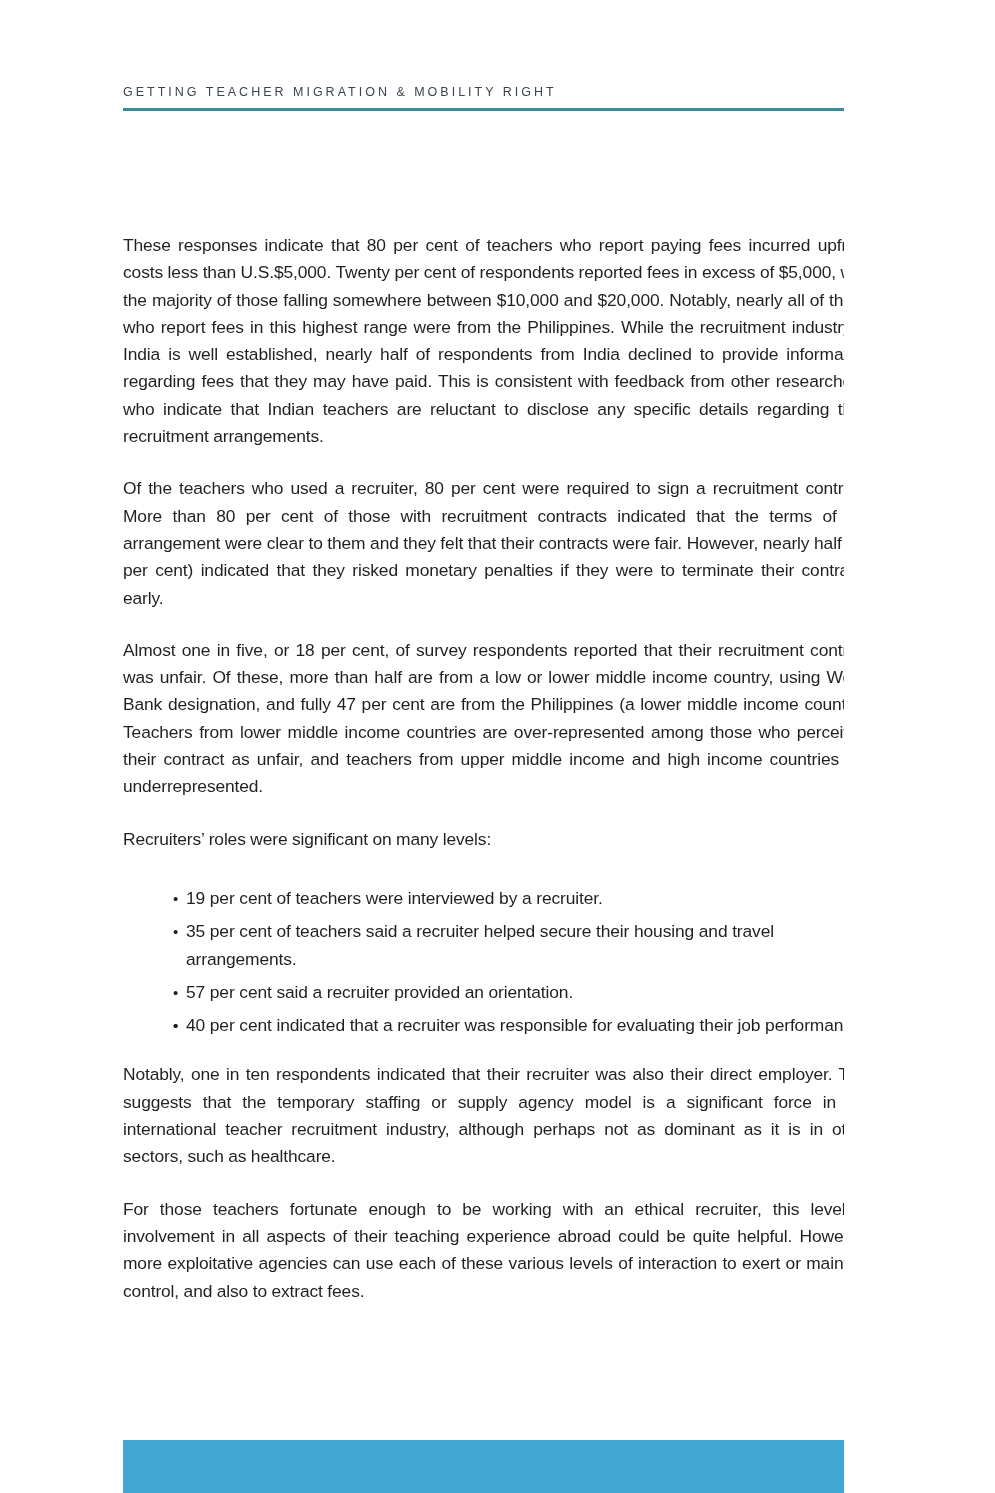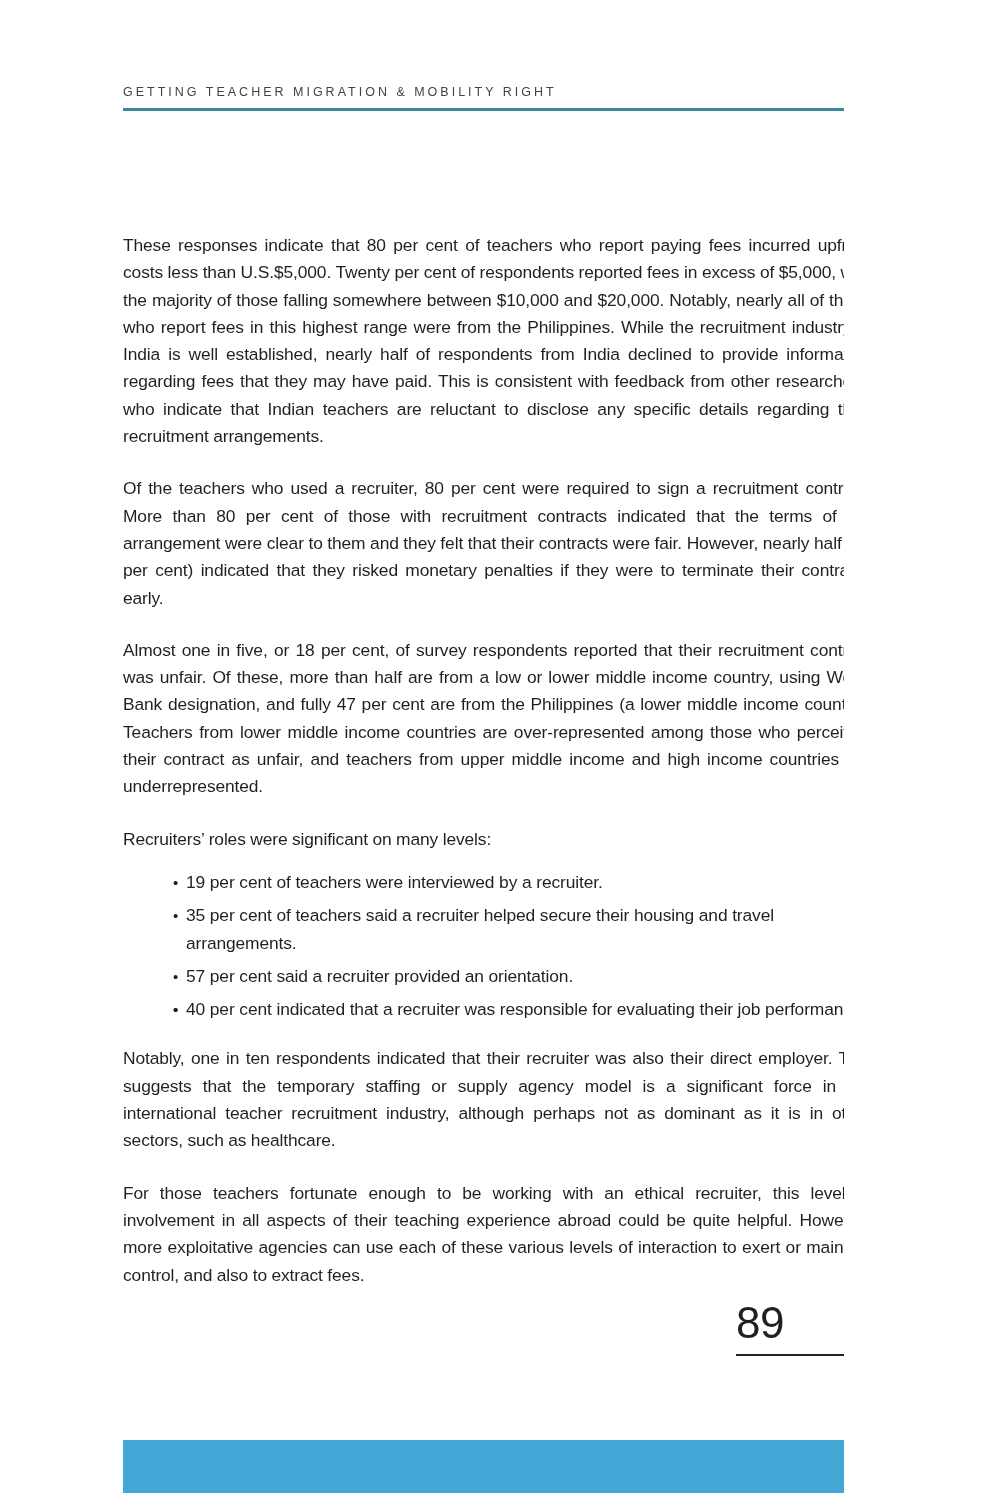--- a/index.html
+++ b/index.html
@@ -55,21 +55,21 @@
     text-align: justify;
     text-justify: inter-word;
     margin: 0 0 25px 0;
     letter-spacing: -0.12px;
     word-spacing: -0.2px;
     -webkit-hyphens: none;
     hyphens: none;
   }
   .para.lead-in {
     text-align: left;
-    margin-bottom: 16px;
+    margin-bottom: 32px;
   }
   .para:last-child {
     margin-bottom: 0;
   }
 
   
   #recruiter-roles-list {
     list-style: none;
     margin: 0 0 22px 0;
     padding: 0 0 0 50px;
@@ -168,20 +168,16 @@
         <span>40 per cent  indicated that a recruiter was responsible for evaluating their job performance.</span>
       </li>
     </ul>
 
     <p class="para">Notably, one in ten respondents indicated that their recruiter was also their direct employer.  This suggests that the temporary staffing or supply agency model is a significant force in the international teacher recruitment industry, although perhaps not as dominant as it is in other sectors, such as healthcare.</p>
 
     <p class="para">For those teachers fortunate enough to be working with an ethical recruiter, this level of involvement in all aspects of their teaching experience abroad could be quite helpful.  However, more exploitative agencies can use each of these various levels of interaction to exert or maintain control, and also to extract fees.</p>
 
   </div>
 
-  <div id="folio">
-    <span class="folio-number">89</span>
-    <div class="folio-rule"></div>
-  </div>
 
   <div id="footer-bar"></div>
 
 </div>
 
 </body></html>

